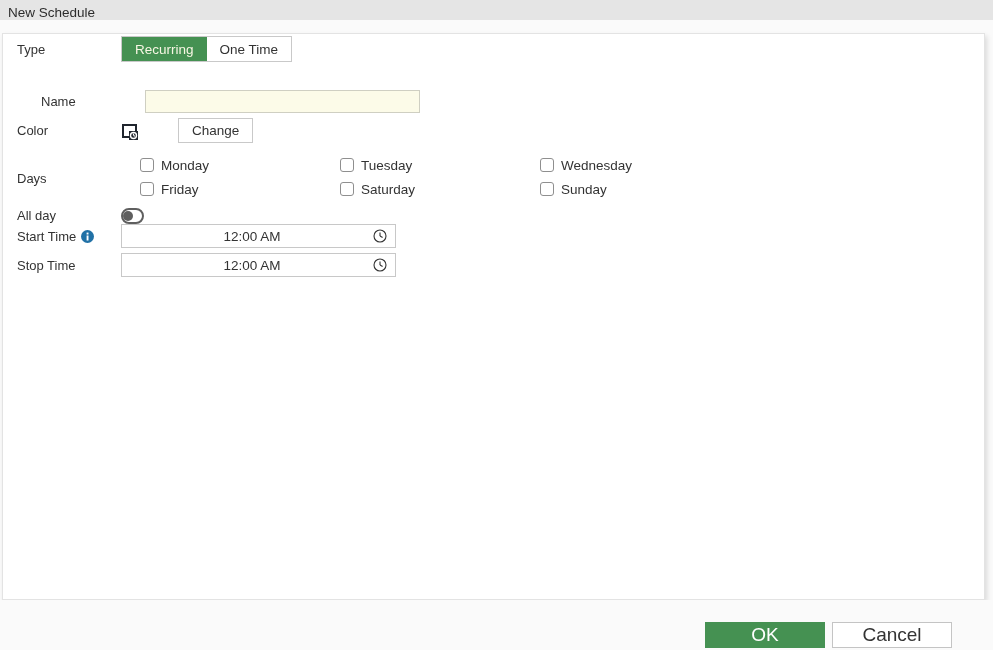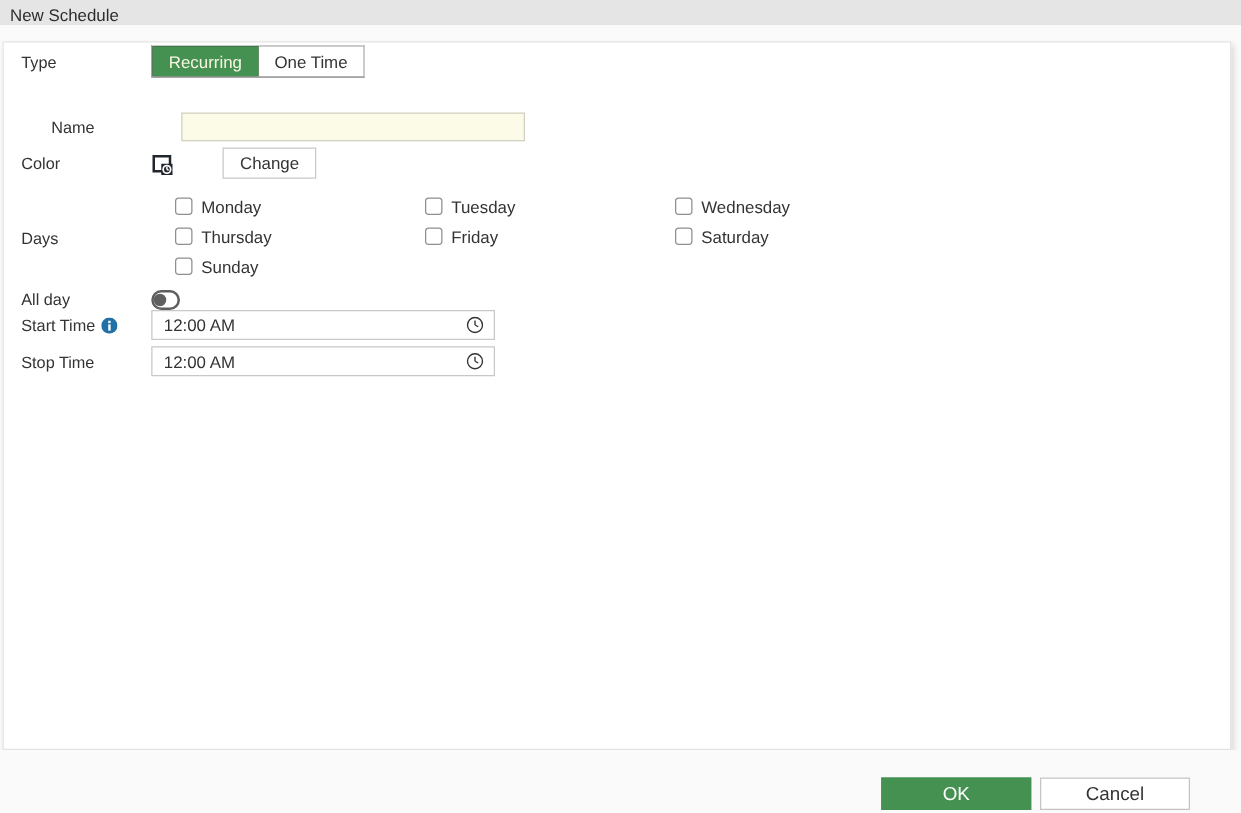--- a/index.html
+++ b/index.html
@@ -77,33 +77,33 @@
     background:#fff;position:relative;cursor:pointer;
   }
   .toggle .knob{
     position:absolute;left:0px;top:1px;width:10px;height:10px;border-radius:50%;
     background:#5f5f5f;
   }
   
   .row-time{height:24px;margin-bottom:5px;}
   .time-field{
     width:275px;height:24px;border:1px solid var(--border-gray);background:#fff;
-    display:flex;align-items:center;cursor:pointer;
+    display:flex;align-items:center;cursor:pointer;text-align:center;
   }
   .time-value{flex:1;padding-left:9px;font-size:13.5px;color:#333;}
   .time-clock{margin-right:8px;display:flex;align-items:center;}
   
   .footer{
     position:absolute;left:0;top:600px;width:993px;height:50px;
     background:#fafafa;display:flex;justify-content:flex-end;
     padding:22px 41px 0 0;gap:7px;
   }
   .btn{
     width:120px;height:26px;font-family:"Liberation Sans",sans-serif;
-    font-size:15px;cursor:pointer;
+    font-size:19px;cursor:pointer;
   }
   .btn-ok{background:var(--green);border:1px solid var(--green);color:#ffffff;}
   .btn-cancel{background:#ffffff;border:1px solid #c4c4c4;color:#333;}
 </style>
 </head>
 <body>
 
 <div class="titlebar">
   <span>New Schedule</span>
 </div>
@@ -147,24 +147,20 @@
       <div class="day-cell">
         <span class="checkbox"></span>
         <span class="day-name">Tuesday</span>
       </div>
       <div class="day-cell">
         <span class="checkbox"></span>
         <span class="day-name">Wednesday</span>
       </div>
       <div class="day-cell">
         <span class="checkbox"></span>
-        <span class="day-name">Thursday</span>
-      </div>
-      <div class="day-cell">
-        <span class="checkbox"></span>
         <span class="day-name">Friday</span>
       </div>
       <div class="day-cell">
         <span class="checkbox"></span>
         <span class="day-name">Saturday</span>
       </div>
       <div class="day-cell">
         <span class="checkbox"></span>
         <span class="day-name">Sunday</span>
       </div>

